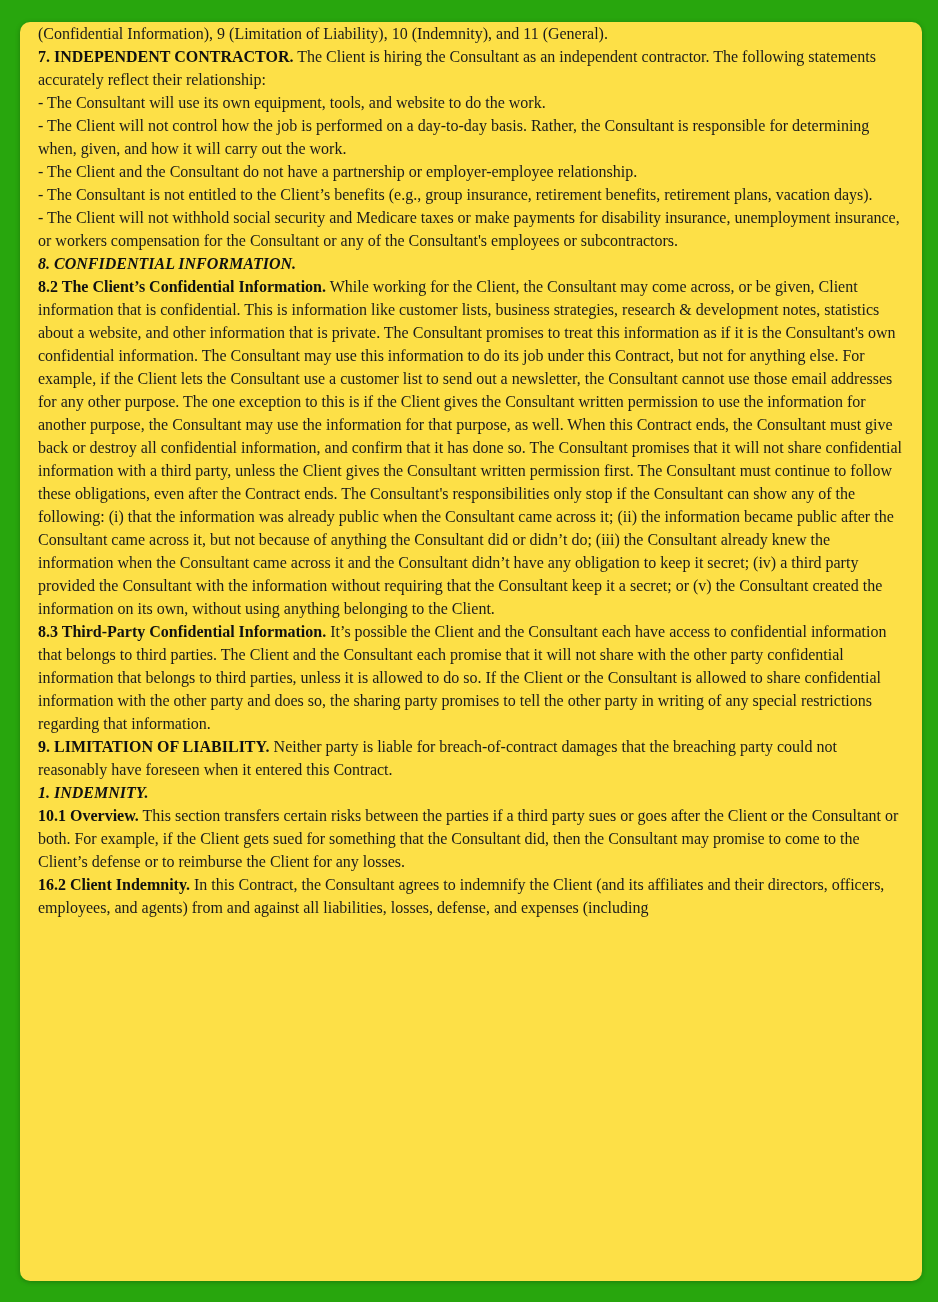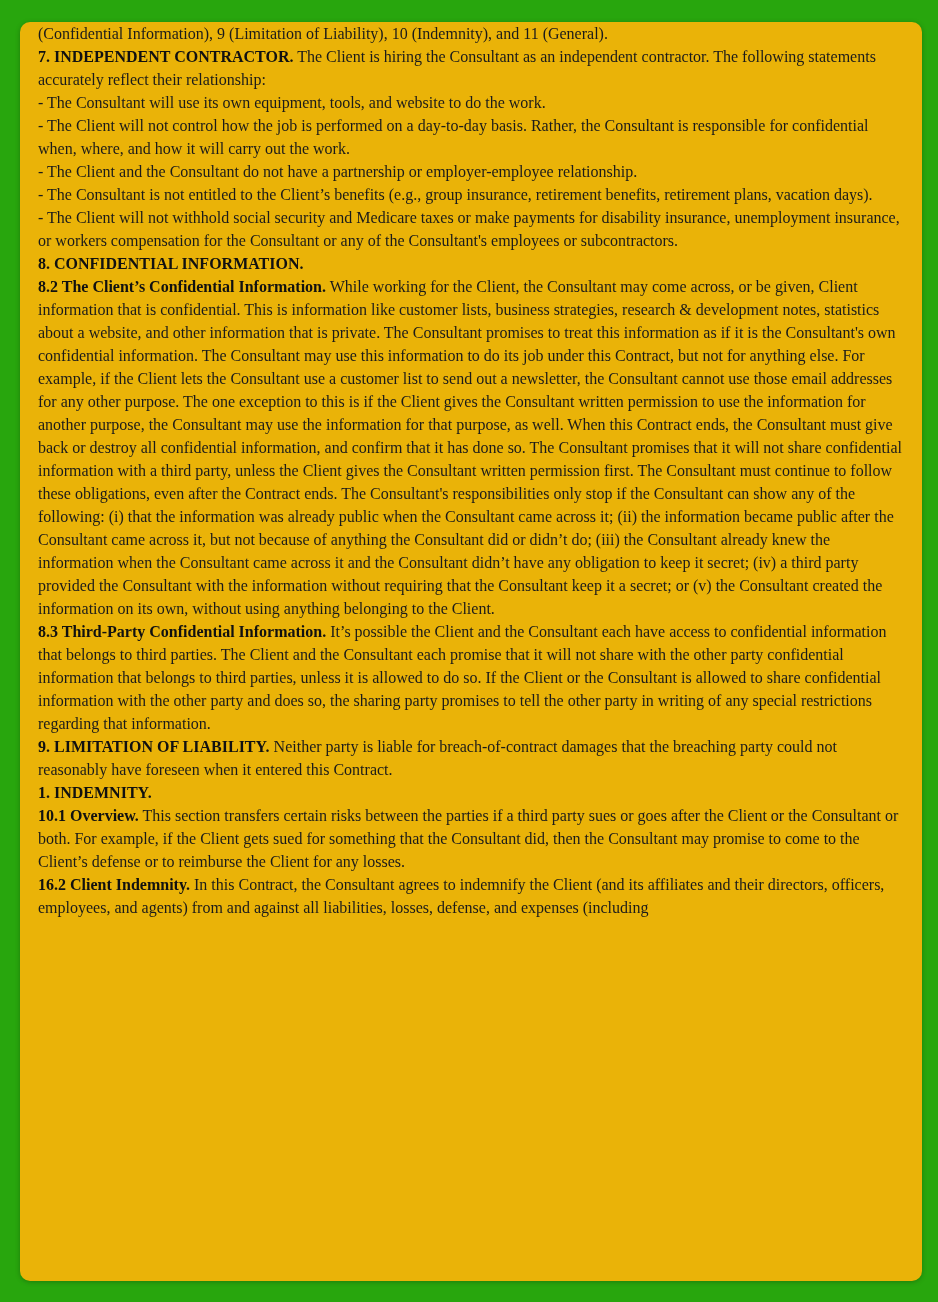--- a/index.html
+++ b/index.html
@@ -13,21 +13,21 @@
     overflow: hidden;
     background: #28A60D;
     position: relative;
   }
   .card {
     position: absolute;
     left: 20px;
     top: 22px;
     right: 16px;
     bottom: 21px;
-    background: #eab308;
+    background: #fde047;
     border-radius: 10px;
     overflow: hidden;
     box-shadow: 0 1px 5px rgba(0,0,0,0.25);
   }
   .content {
     padding: 0 18px;
     font-family: "Liberation Serif", "DejaVu Serif", serif;
     font-size: 16px;
     line-height: 23px;
     color: #1b1b1b;
@@ -36,20 +36,21 @@
   .clipped {
     margin: -11px 0 18px 0;   
   }
   .p-top {
     margin: 10px 0 14px 0;
   }
   .h {
     font-weight: bold;
     margin: 14px 0 16px 0;
     color: #111111;
+    font-style: italic;
   }
   .bullet {
     margin: 0 0 6px 26px;
   }
   .sub {
     margin: 0 0 11px 26px;
   }
   b.clause-title {
     font-weight: bold;
     color: #111111;
@@ -57,21 +58,21 @@
 </style>
 </head>
 <body>
 
 <div class="card">
   <div class="content">
     <p class="clipped">(Confidential Information), 9 (Limitation of Liability), 10 (Indemnity), and 11 (General).</p>
 
   <p class="p-top"><b class="clause-title">7. INDEPENDENT CONTRACTOR.</b> <span class="clause-text">The Client is hiring the Consultant as an independent contractor. The following statements accurately reflect their relationship:</span></p>
       <p class="bullet"><span class="bullet-dash">-</span> <span class="clause-text">The Consultant will use its own equipment, tools, and website to do the work.</span></p>
-      <p class="bullet"><span class="bullet-dash">-</span> <span class="clause-text">The Client will not control how the job is performed on a day-to-day basis. Rather, the Consultant is responsible for confidential when, where, and how it will carry out the work.</span></p>
+      <p class="bullet"><span class="bullet-dash">-</span> <span class="clause-text">The Client will not control how the job is performed on a day-to-day basis. Rather, the Consultant is responsible for determining when, given, and how it will carry out the work.</span></p>
       <p class="bullet"><span class="bullet-dash">-</span> <span class="clause-text">The Client and the Consultant do not have a partnership or employer-employee relationship.</span></p>
       <p class="bullet"><span class="bullet-dash">-</span> <span class="clause-text">The Consultant is not entitled to the Client’s benefits (e.g., group insurance, retirement benefits, retirement plans, vacation days).</span></p>
       <p class="bullet"><span class="bullet-dash">-</span> <span class="clause-text">The Client will not withhold social security and Medicare taxes or make payments for disability insurance, unemployment insurance, or workers compensation for the Consultant or any of the Consultant's employees or subcontractors.</span></p>
       <p class="h"><b class="clause-title">8. CONFIDENTIAL INFORMATION.</b></p>
       <p class="sub"><b class="clause-title">8.2 The Client’s Confidential Information.</b> <span class="clause-text">While working for the Client, the Consultant may come across, or be given, Client information that is confidential. This is information like customer lists, business strategies, research &amp; development notes, statistics about a website, and other information that is private. The Consultant promises to treat this information as if it is the Consultant's own confidential information. The Consultant may use this information to do its job under this Contract, but not for anything else. For example, if the Client lets the Consultant use a customer list to send out a newsletter, the Consultant cannot use those email addresses for any other purpose. The one exception to this is if the Client gives the Consultant written permission to use the information for another purpose, the Consultant may use the information for that purpose, as well. When this Contract ends, the Consultant must give back or destroy all confidential information, and confirm that it has done so. The Consultant promises that it will not share confidential information with a third party, unless the Client gives the Consultant written permission first. The Consultant must continue to follow these obligations, even after the Contract ends. The Consultant's responsibilities only stop if the Consultant can show any of the following: (i) that the information was already public when the Consultant came across it; (ii) the information became public after the Consultant came across it, but not because of anything the Consultant did or didn’t do; (iii) the Consultant already knew the information when the Consultant came across it and the Consultant didn’t have any obligation to keep it secret; (iv) a third party provided the Consultant with the information without requiring that the Consultant keep it a secret; or (v) the Consultant created the information on its own, without using anything belonging to the Client.</span></p>
       <p class="sub"><b class="clause-title">8.3 Third-Party Confidential Information.</b> <span class="clause-text">It’s possible the Client and the Consultant each have access to confidential information that belongs to third parties. The Client and the Consultant each promise that it will not share with the other party confidential information that belongs to third parties, unless it is allowed to do so. If the Client or the Consultant is allowed to share confidential information with the other party and does so, the sharing party promises to tell the other party in writing of any special restrictions regarding that information.</span></p>
       <p class="p-top"><b class="clause-title">9. LIMITATION OF LIABILITY.</b> <span class="clause-text">Neither party is liable for breach-of-contract damages that the breaching party could not reasonably have foreseen when it entered this Contract.</span></p>
       <p class="h"><b class="clause-title">1. INDEMNITY.</b></p>
       <p class="sub"><b class="clause-title">10.1 Overview.</b> <span class="clause-text">This section transfers certain risks between the parties if a third party sues or goes after the Client or the Consultant or both. For example, if the Client gets sued for something that the Consultant did, then the Consultant may promise to come to the Client’s defense or to reimburse the Client for any losses.</span></p>
       <p class="sub"><b class="clause-title">16.2 Client Indemnity.</b> <span class="clause-text">In this Contract, the Consultant agrees to indemnify the Client (and its affiliates and their directors, officers, employees, and agents) from and against all liabilities, losses, defense, and expenses (including</span></p>

